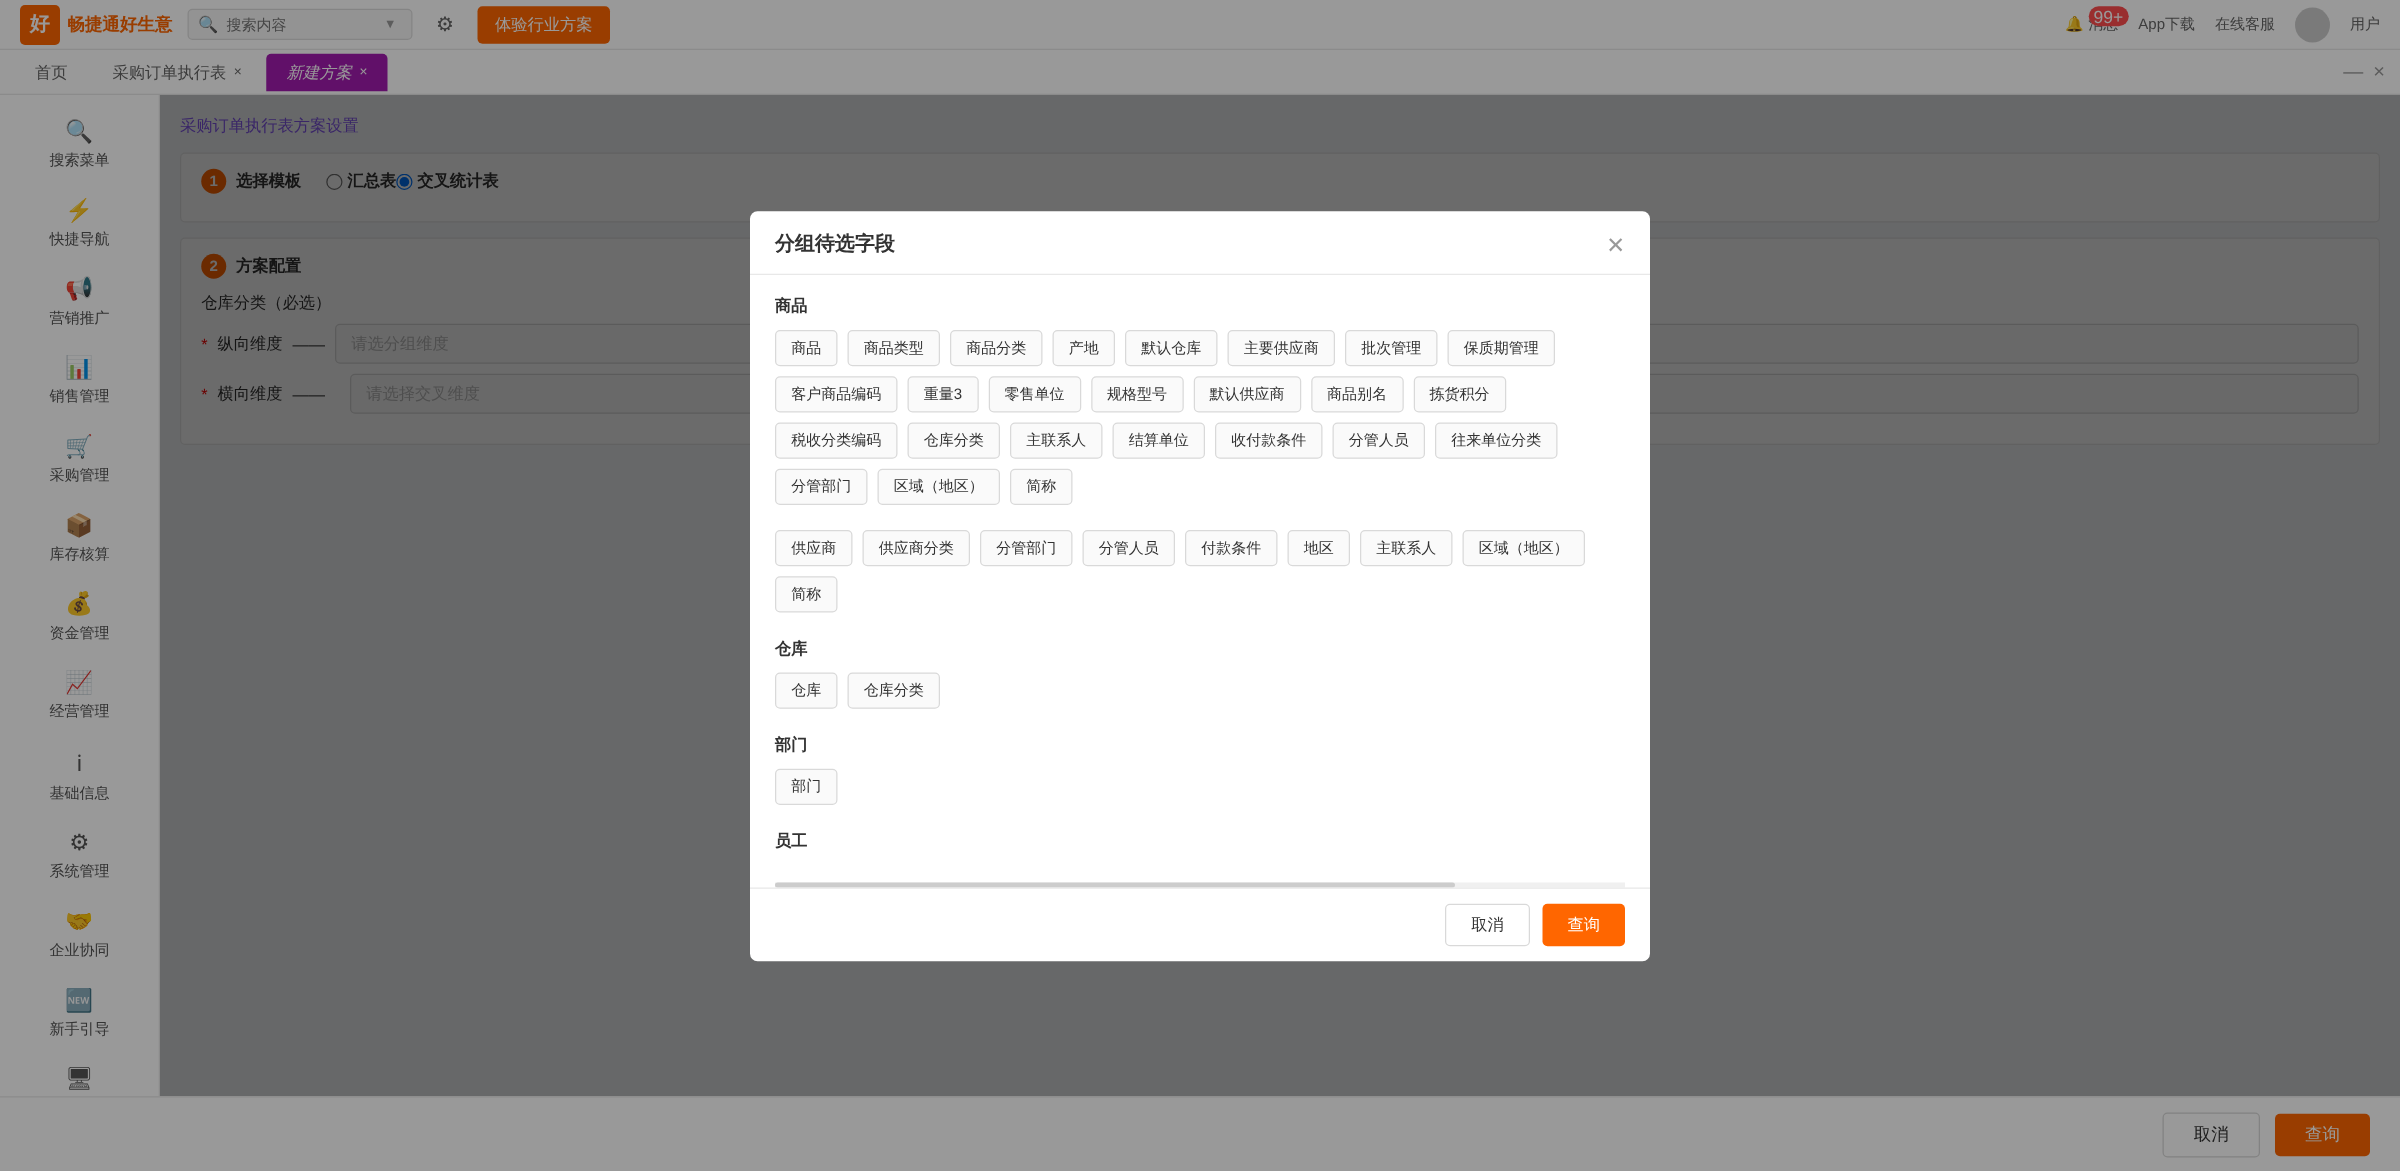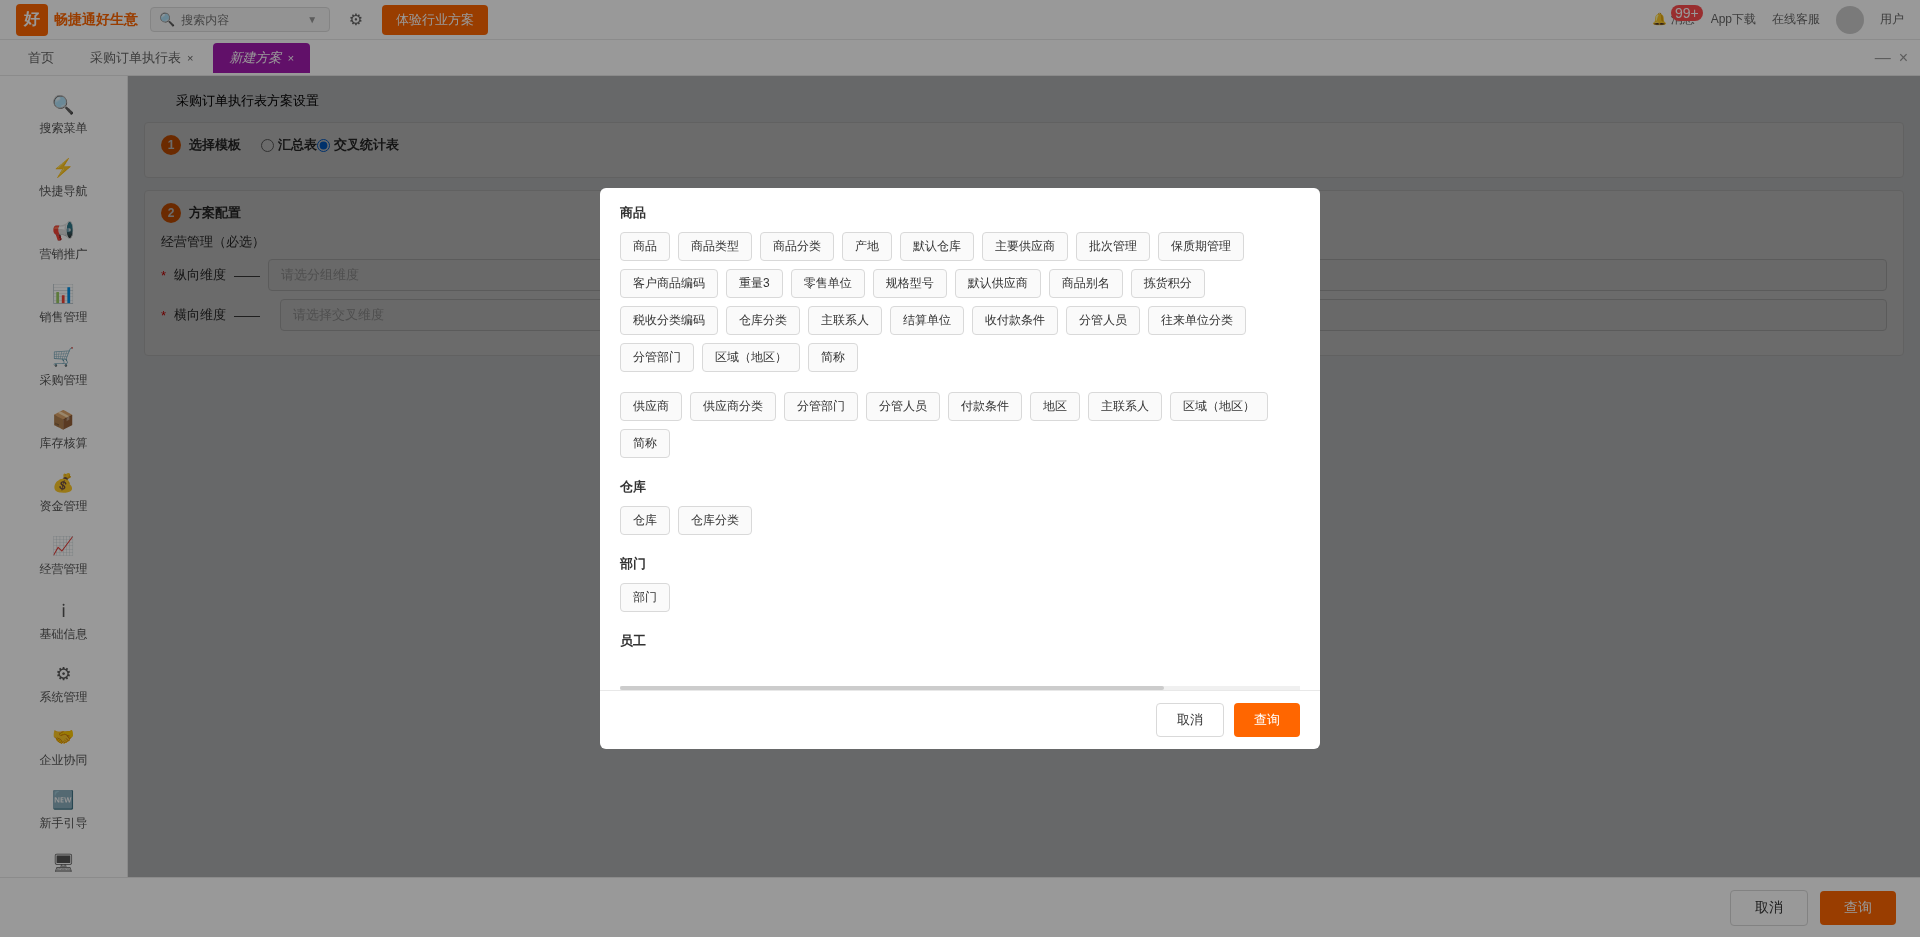--- a/index.html
+++ b/index.html
@@ -31,21 +31,21 @@
     
     .main-layout { display: flex; height: calc(937px - 76px); }
 
     
     .sidebar { width: 128px; background: #fff; border-right: 1px solid #e8e8e8; display: flex; flex-direction: column; padding: 8px 0; }
     .sidebar-item { display: flex; flex-direction: column; align-items: center; padding: 10px 6px; cursor: pointer; color: #555; font-size: 12px; gap: 4px; }
     .sidebar-item .icon { font-size: 18px; }
 
     
     .content { flex: 1; padding: 16px; background: #f5f7fa; position: relative; overflow: hidden; }
-    .content-header { font-size: 13px; color: #000000; margin-bottom: 12px; margin-left: 32px; }
+    .content-header { font-size: 13px; color: #8b5cf6; margin-bottom: 12px; }
 
     
     .form-section { background: #fff; border: 1px solid #e8e8e8; border-radius: 4px; margin-bottom: 12px; padding: 12px 16px; }
     .step-label { display: inline-flex; align-items: center; gap: 8px; font-weight: bold; margin-bottom: 10px; }
     .step-num { width: 20px; height: 20px; background: #ff6600; color: white; border-radius: 50%; display: flex; align-items: center; justify-content: center; font-size: 12px; }
     .radio-group { display: inline-flex; align-items: center; gap: 0; margin-left: 12px; }
     .radio-item { display: flex; align-items: center; gap: 4px; cursor: pointer; font-size: 13px; }
 
     
     .overlay { position: fixed; top: 0; left: 0; right: 0; bottom: 0; background: rgba(0,0,0,0.4); z-index: 100; display: flex; align-items: center; justify-content: center; }
@@ -208,39 +208,43 @@
           </label>
         </div>
       </div>
     </div>
 
     <div class="form-section">
       <div class="step-label">
         <div class="step-num">2</div>
         <span>方案配置</span>
       </div>
-      <div style="margin-bottom:8px; color:#333; font-size:13px;">经营管理（必选）</div>
+      <div style="margin-bottom:8px; color:#333; font-size:13px;">仓库分类（必选）</div>
       <div style="display:flex; align-items:center; gap:8px; margin-bottom:8px;">
         <span style="color:red">*</span>
         <span>纵向维度</span>
         <span>——</span>
         <div style="flex:1; border:1px solid #d9d9d9; border-radius:4px; padding:6px 12px; color:#bbb; cursor:pointer; background:#fafafa;">请选分组维度</div>
       </div>
       <div style="display:flex; align-items:center; gap:8px; margin-bottom:12px;">
         <span style="color:red">*</span>
         <span>横向维度</span>
         <span>——</span>
         <div style="flex:1; border:1px solid #d9d9d9; border-radius:4px; padding:6px 12px; color:#bbb; cursor:pointer; background:#fafafa;margin-left:12px;">请选择交叉维度</div>
       </div>
     </div>
   </div>
 </div>
 
 <div class="overlay">
   <div class="modal">
+    <div class="modal-header">
+      <span class="modal-title">分组待选字段</span>
+      <button class="modal-close">✕</button>
+    </div>
     <div class="modal-body" id="modal-body">
 
     <div class="field-section">
           <div class="field-section-title">商品</div>
           <div class="field-tags">
             <div class="field-tag">商品</div>
             <div class="field-tag">商品类型</div>
             <div class="field-tag">商品分类</div>
             <div class="field-tag">产地</div>
             <div class="field-tag">默认仓库</div>

